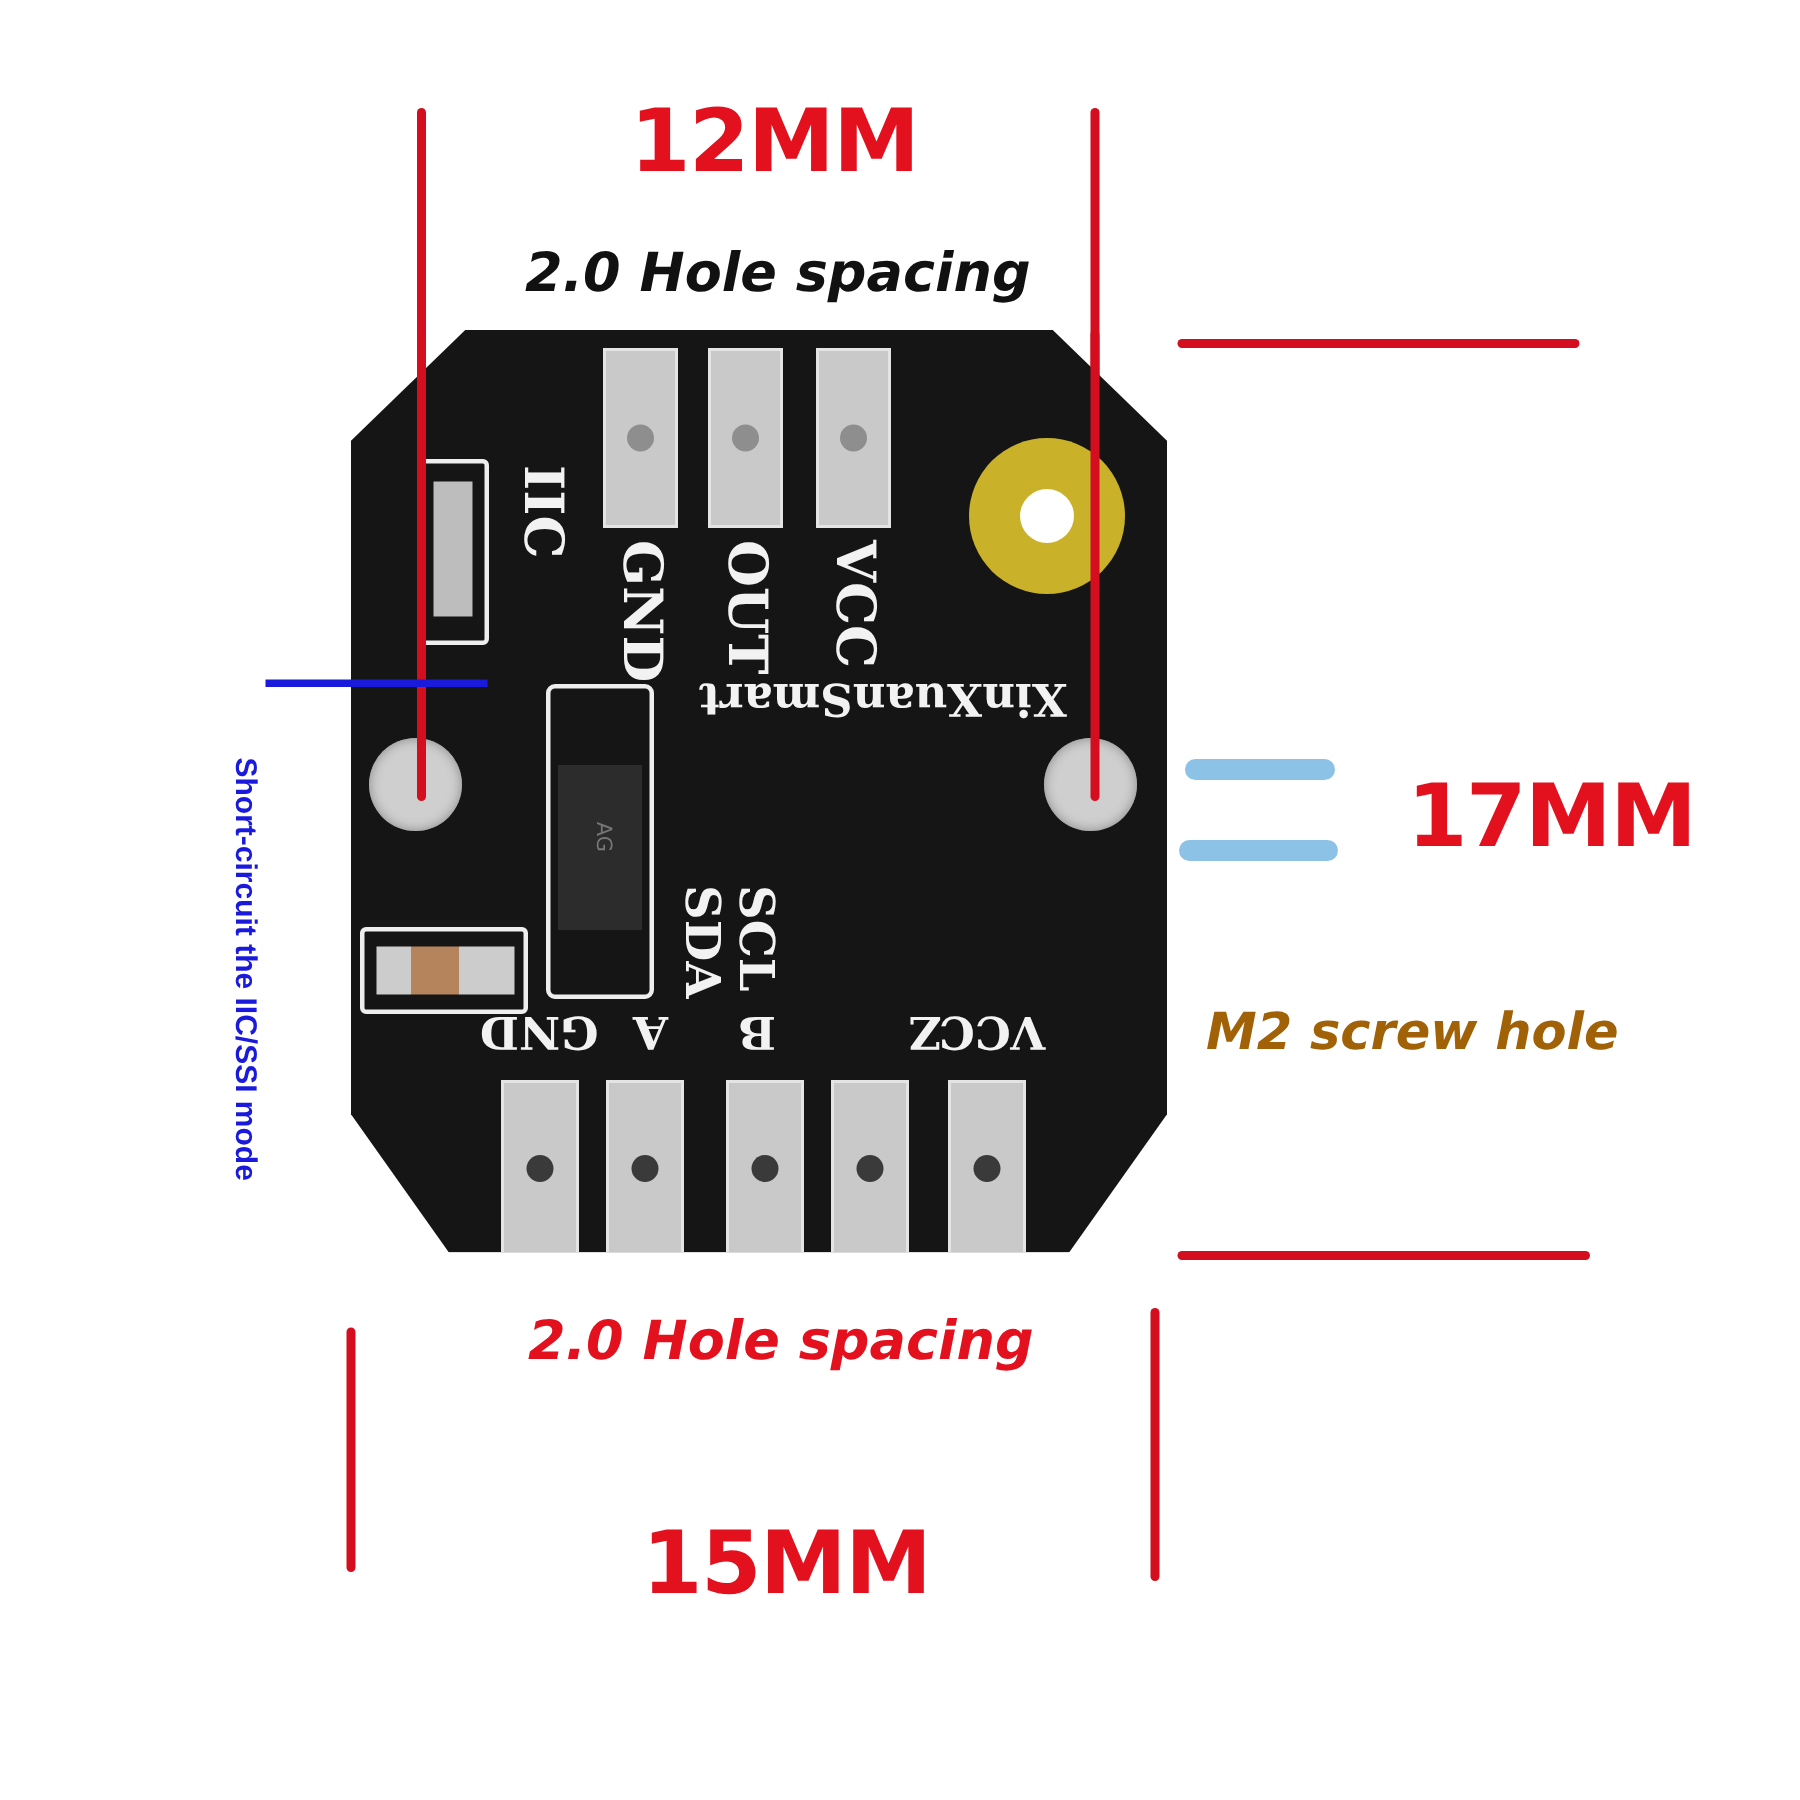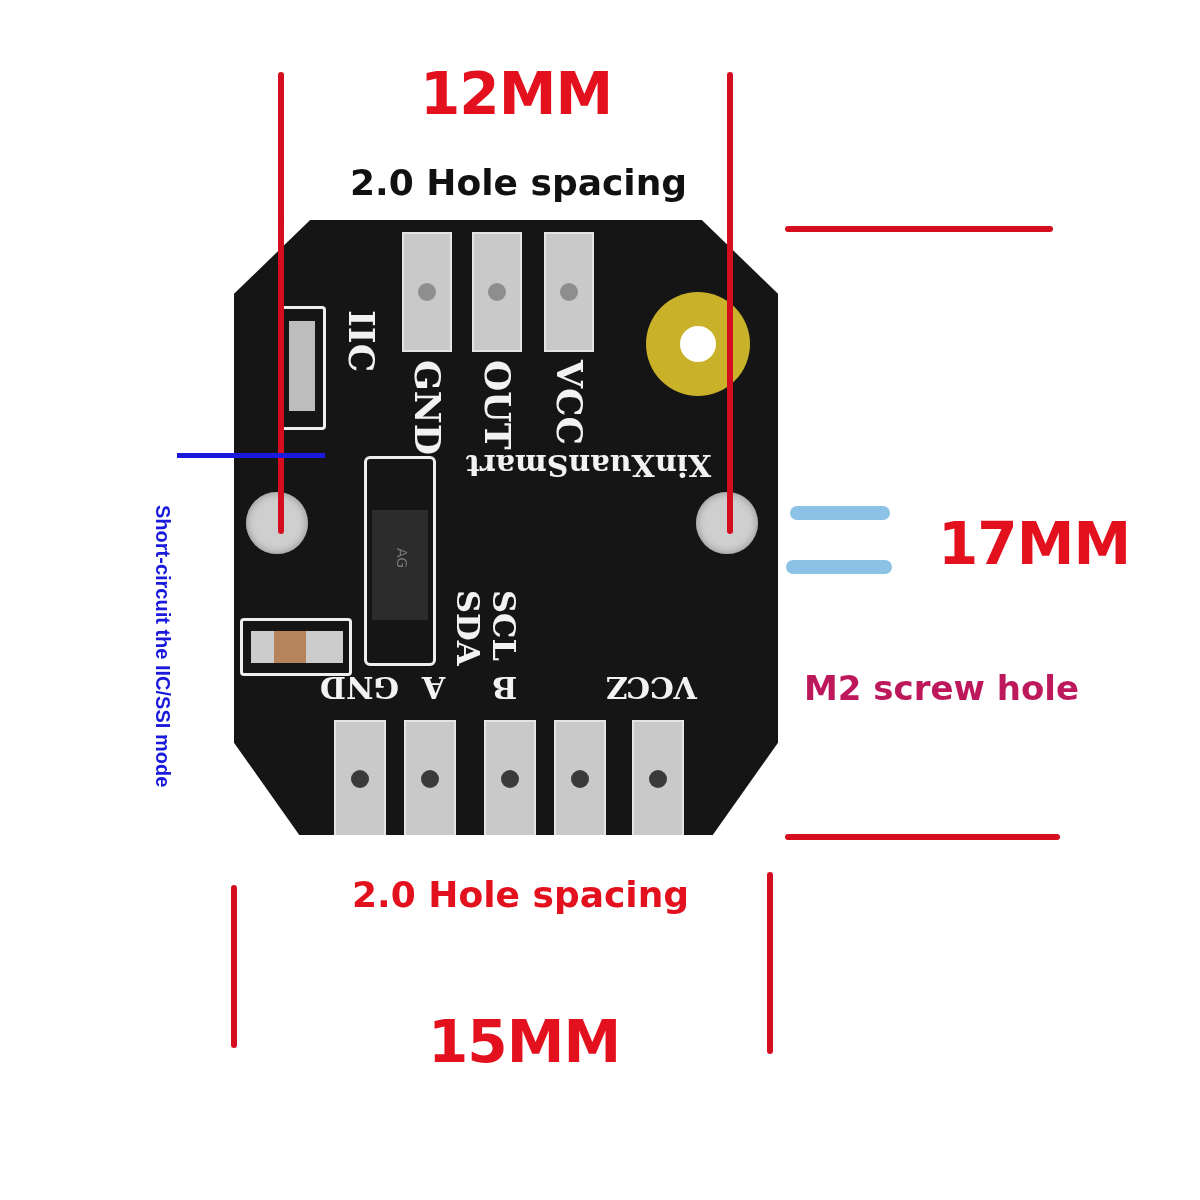--- a/index.html
+++ b/index.html
@@ -1,20 +1,20 @@
 <!DOCTYPE html>
 <html><head>
 <meta charset="utf-8">
 <style>
   html,body{margin:0;padding:0;background:#fff;}
   body{width:1200px;height:1200px;position:relative;overflow:hidden;font-family:"DejaVu Sans",sans-serif;}
   .abs{position:absolute;}
   .redline{position:absolute;background:#d40e1e;border-radius:3px;}
   .dim{position:absolute;color:#e3101e;font-weight:bold;font-size:58px;letter-spacing:-1px;}
-  .note{position:absolute;font-weight:bold;font-size:36px;}
+  .note{position:absolute;font-weight:bold;font-size:36px;font-style:italic;}
   .pcb{position:absolute;left:234px;top:220px;width:544px;height:615px;background:#151515;
        clip-path:polygon(14% 0,86% 0,100% 12%,100% 85%,88% 100%,12% 100%,0 85%,0 12%);}
   .pad{position:absolute;background:#c9c9c9;border:2px solid #e4e4e4;box-sizing:border-box;}
   .pad .hole{position:absolute;left:50%;top:50%;width:18px;height:18px;margin:-9px 0 0 -9px;border-radius:50%;background:#3a3a3a;}
   .pad.top .hole{background:#8e8e8e;}
   .silk{position:absolute;color:#f2f2f2;font-family:"DejaVu Serif",serif;font-weight:bold;font-size:36px;line-height:1;white-space:nowrap;}
   .rot90{transform-origin:left top;transform:rotate(90deg);}
   .rot180{transform:rotate(180deg);}
   .mhole{position:absolute;width:62px;height:62px;border-radius:50%;background:#cfcfcf;box-shadow:inset 0 0 8px #888;}
   .blue-bar{position:absolute;height:14px;width:100px;background:#8cc2e6;border-radius:7px;}
@@ -98,16 +98,16 @@
 
 <div class="redline" style="left:278px;top:220px;width:6px;height:314px;"></div>
 <div class="redline" style="left:727px;top:220px;width:6px;height:314px;"></div>
 
 <div class="abs" style="left:177px;top:453px;width:148px;height:5px;background:#1a1adc;"></div>
 <div class="abs" style="left:174px;top:505px;transform-origin:left top;transform:rotate(90deg);color:#1a1adc;font-weight:bold;font-size:20px;white-space:nowrap;font-family:'Liberation Sans',sans-serif;">Short-circuit the IIC/SSI mode</div>
 
 <div class="blue-bar" style="left:790px;top:506px;"></div>
 <div class="blue-bar" style="left:786px;top:560px;width:106px;"></div>
 <div class="dim" style="left:938px;top:510px;">17MM</div>
-<div class="note" style="left:804px;top:668px;color:#be185d;font-size:34px;">M2 screw hole</div>
+<div class="note" style="left:804px;top:668px;color:#a16207;font-size:34px;">M2 screw hole</div>
 
 <div class="note" style="left:352px;top:874px;color:#e3101e;">2.0 Hole spacing</div>
 <div class="dim" style="left:428px;top:1008px;">15MM</div>
 
 </body></html>

